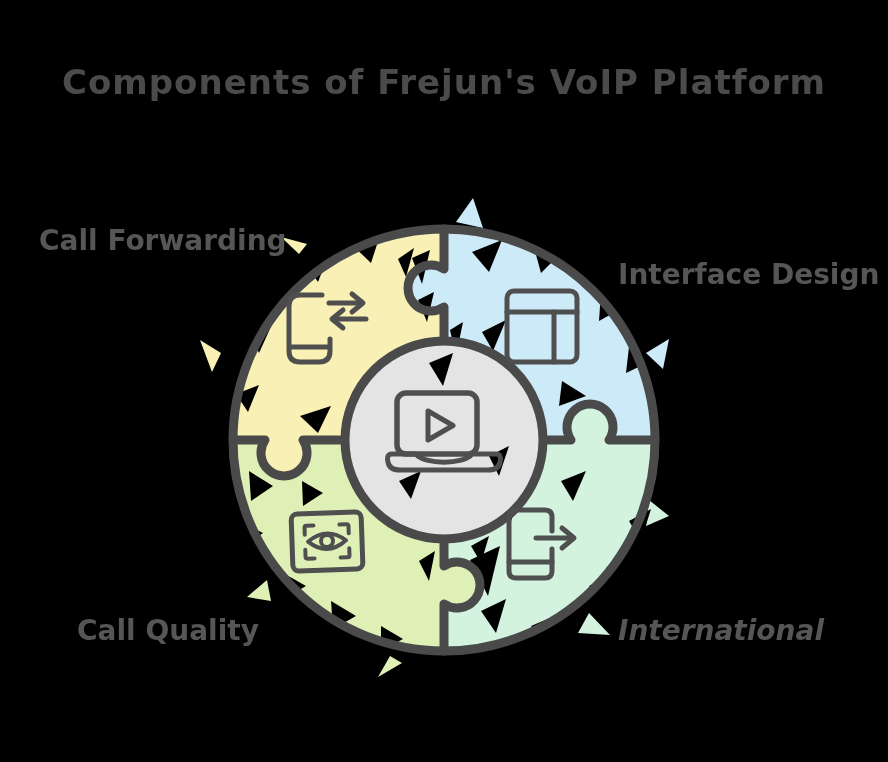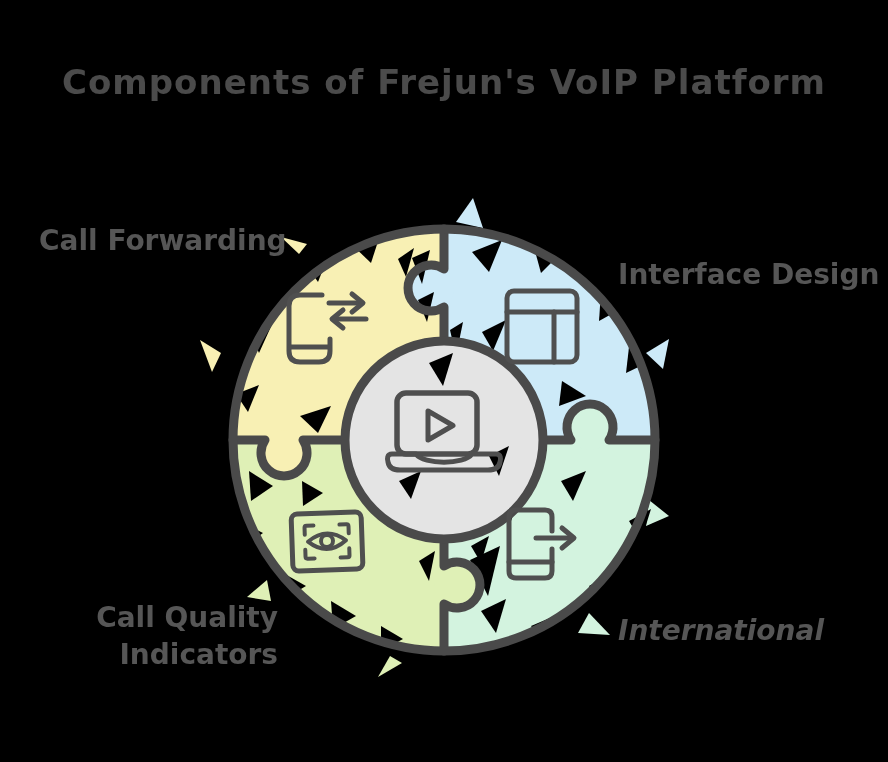--- a/index.html
+++ b/index.html
@@ -9,21 +9,21 @@
   }
   .stage { position:absolute; left:0; top:0; width:888px; height:762px; }
   .title {
     position:absolute; top:62px; left:0; width:888px; text-align:center;
     font-size:34px; font-weight:bold; color:#4b4b4b; letter-spacing:1px;
   }
   .seg-label {
     position:absolute; font-size:28px; font-weight:bold; color:#565656;
     line-height:37px; white-space:nowrap;
   }
-  .label-cq { left:58px; top:599px; width:220px; text-align:right; }
+  .label-cq { left:58px; top:612px; width:220px; text-align:center; }
   .label-ic { left:618px; top:612px;font-style:italic; }
   .label-cf { left:30px; top:222px;margin-left:9px; }
   .label-id { left:618px; top:222px;margin-top:34px; }
   .seg-label .line { display:block; }
   svg { position:absolute; left:0; top:0; }
 </style>
 </head>
 <body>
 
 <div class="stage">
@@ -146,19 +146,18 @@
   </svg>
 
   <div class="seg-label label-cf">
     <span class="line">Call Forwarding</span>
   </div>
   <div class="seg-label label-id">
     <span class="line">Interface Design</span>
   </div>
   <div class="seg-label label-cq">
     <span class="line">Call Quality</span>
-    <span class="line">Indicators</span>
   </div>
   <div class="seg-label label-ic">
     <span class="line">International</span>
   </div>
 
 </div>
 
 </body></html>

